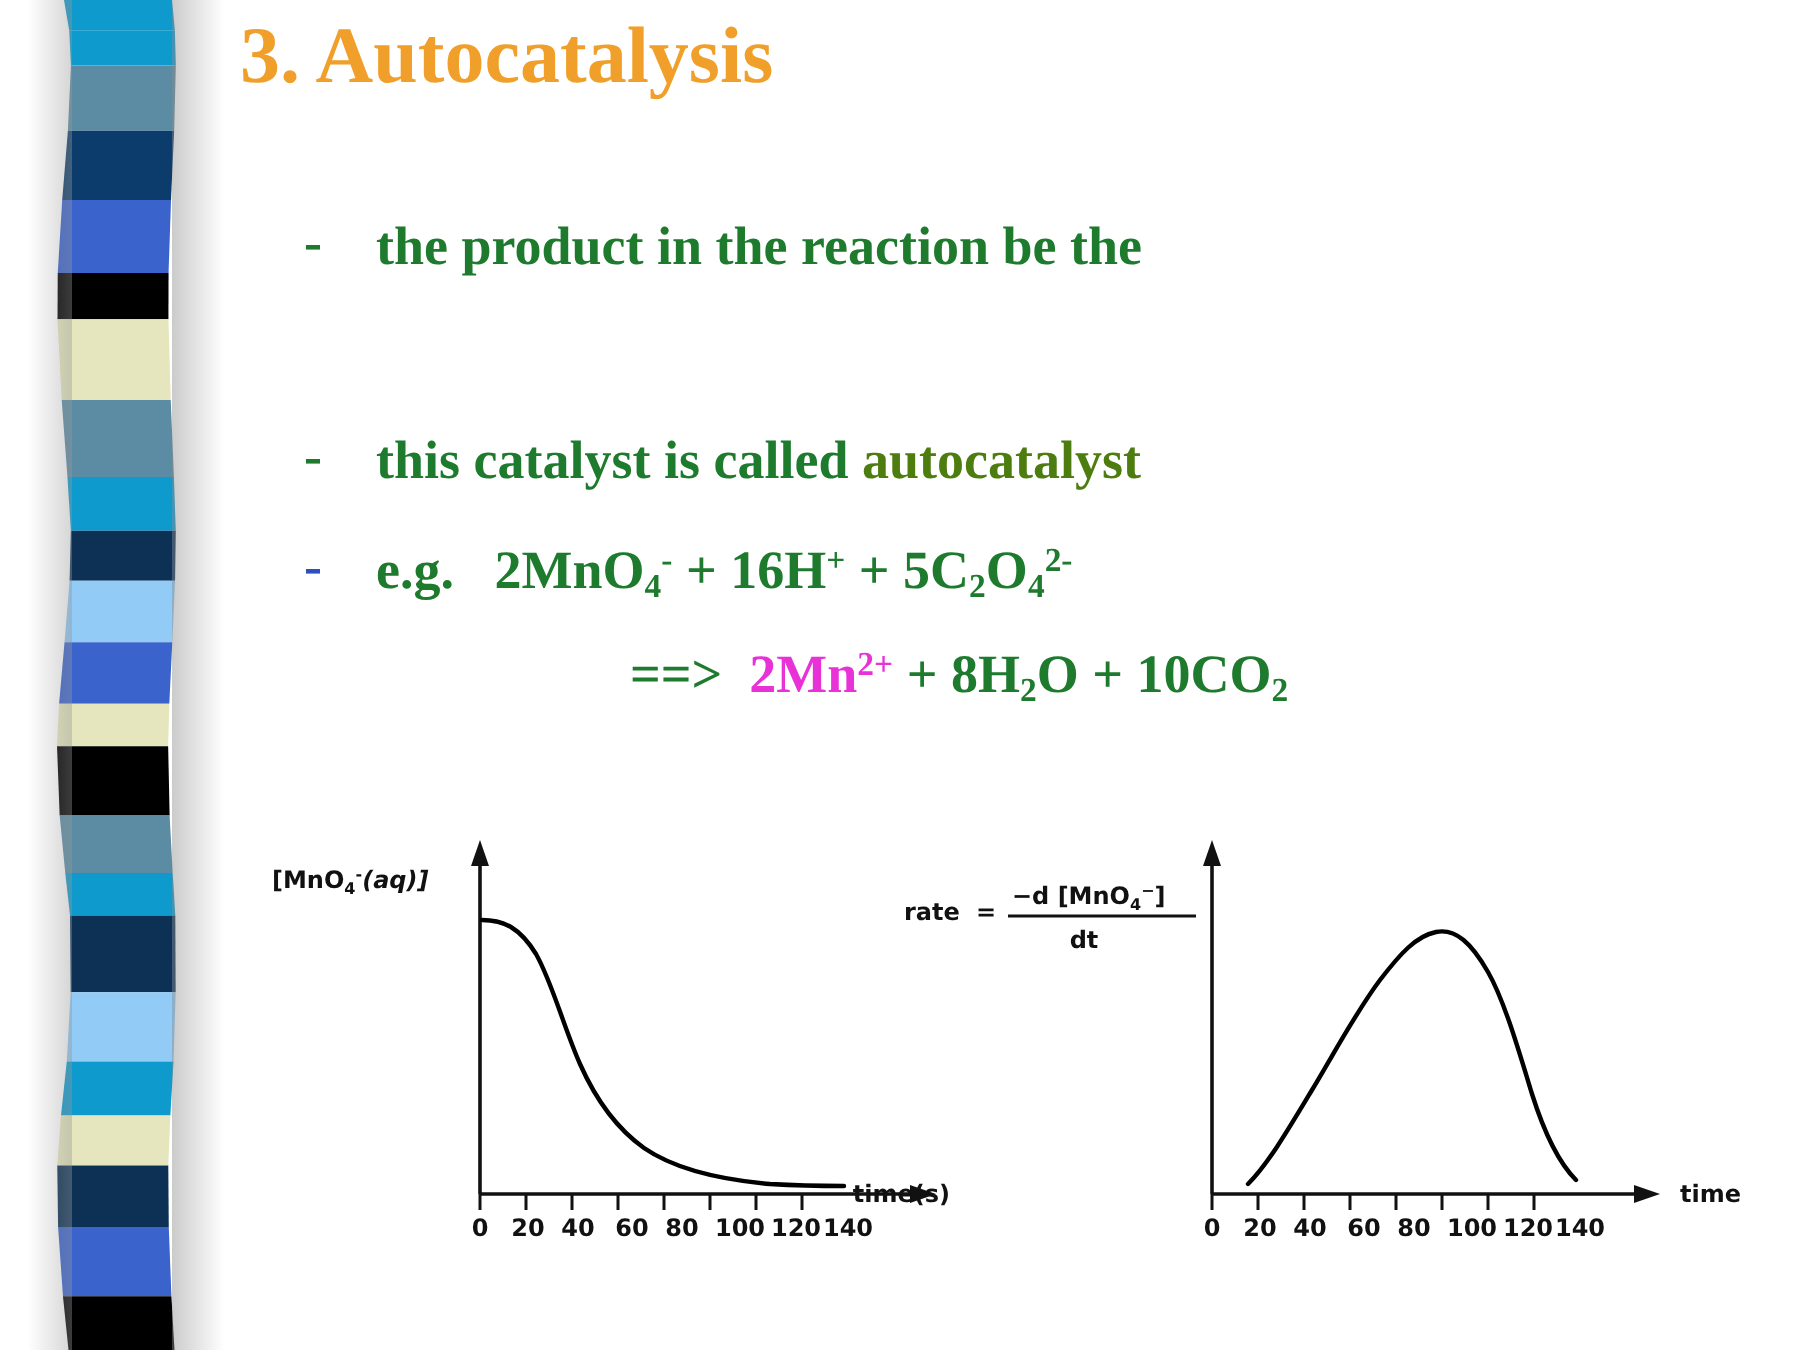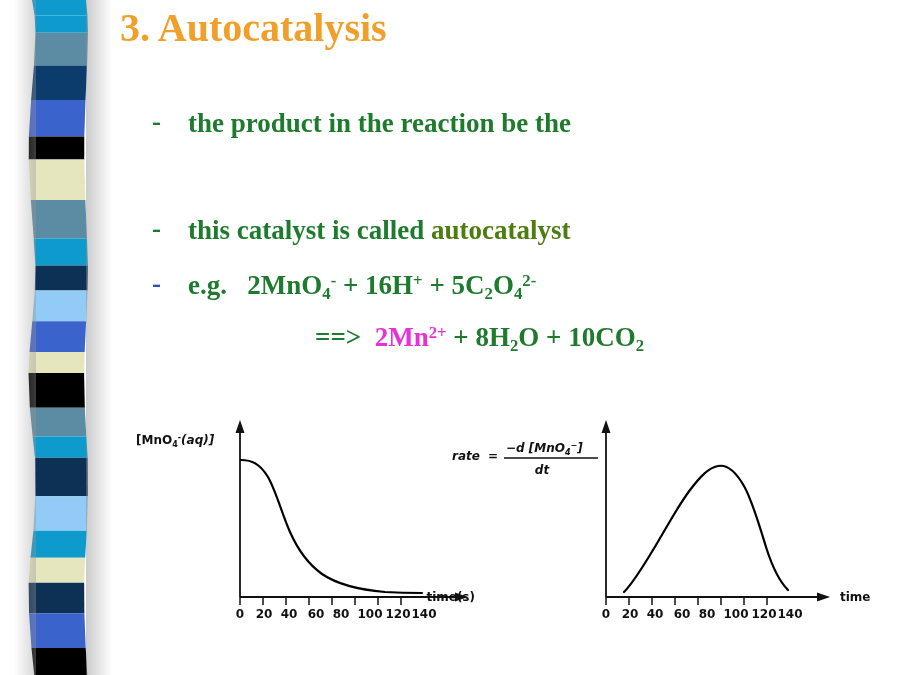--- a/index.html
+++ b/index.html
@@ -101,21 +101,20 @@
   
   #fig-left {
     position: absolute;
     left: 130px;
     top: 402px;
   }
   #fig-mid {
     position: absolute;
     left: 450px;
     top: 430px;
-    font-style: italic;
   }
   #fig-right {
     position: absolute;
     left: 582px;
     top: 402px;
   }
   .fig-text-b {
     font-family: "DejaVu Sans", sans-serif;
     font-size: 12px;
     font-weight: bold;

